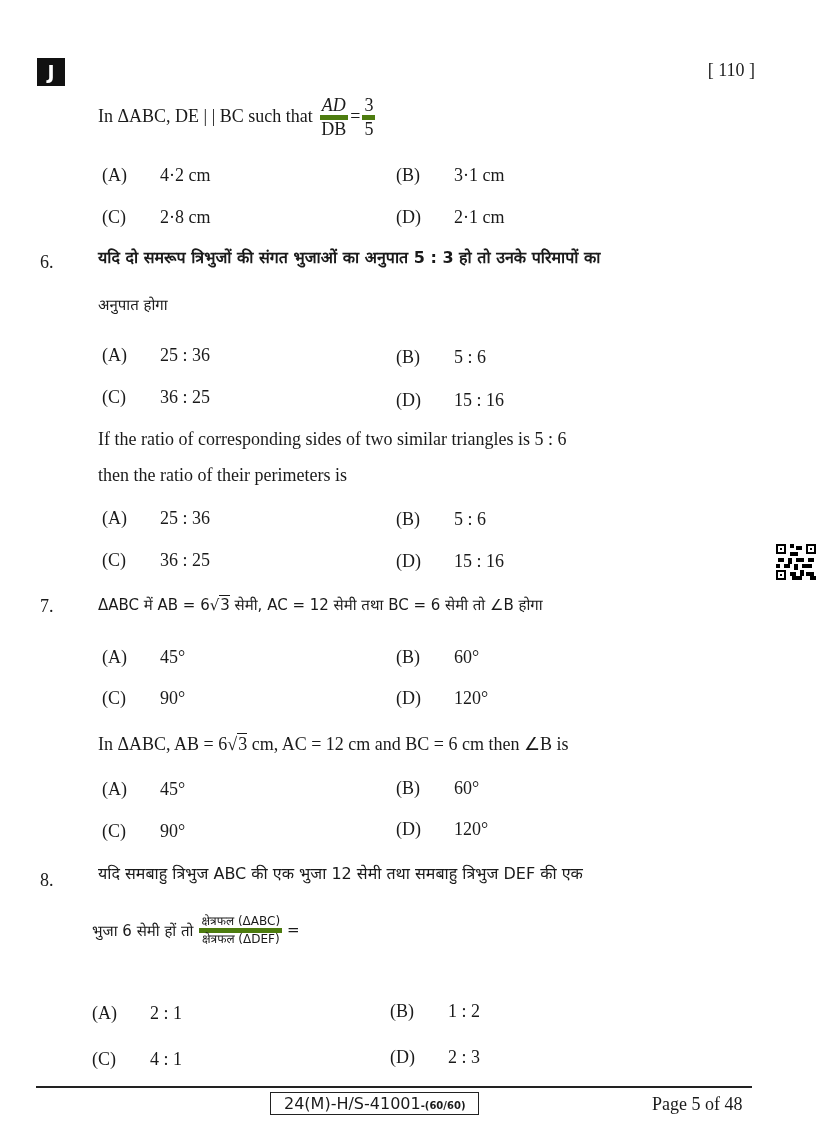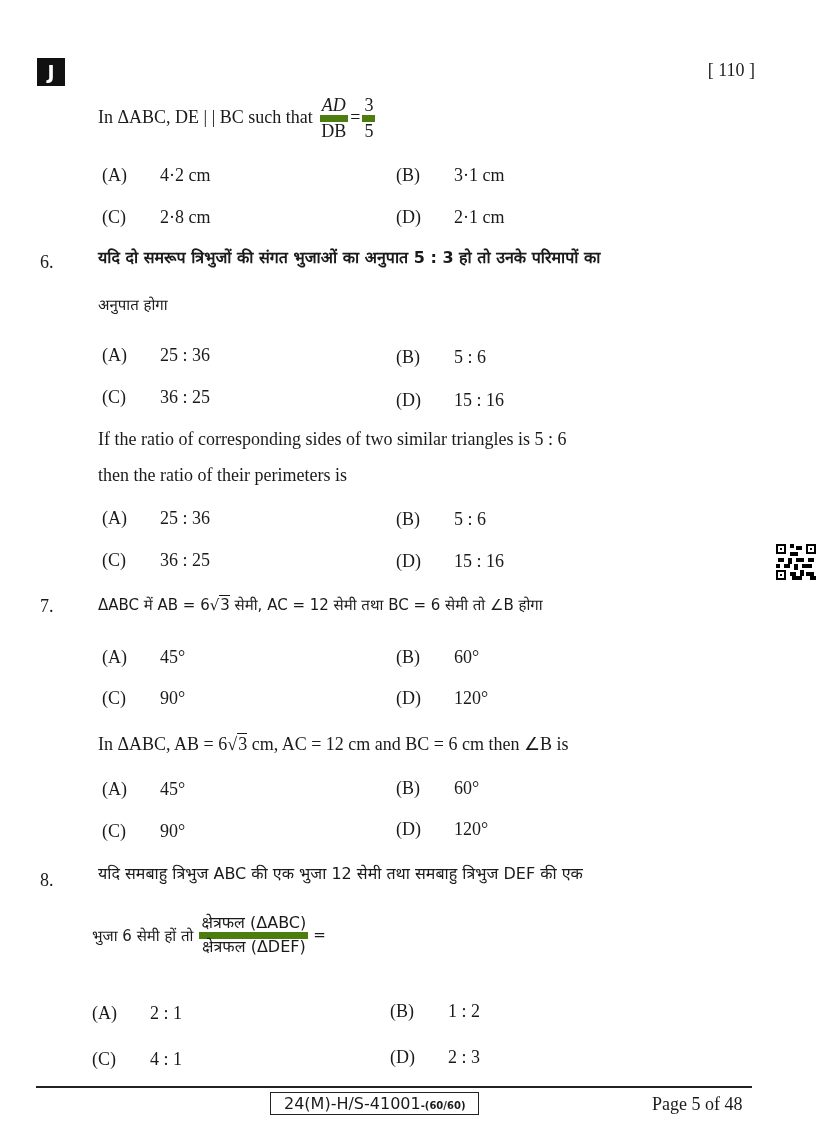--- a/index.html
+++ b/index.html
@@ -18,21 +18,21 @@
   .qnum-top {
     right: 72px; top: 60px; font-family: "Liberation Serif", serif; font-size: 18px;
   }
   .line { font-family: "Liberation Serif", serif; font-size: 18px; white-space: nowrap; }
   .hi { font-family: "DejaVu Sans", sans-serif; font-size: 16px; font-weight: bold; white-space: nowrap; }
   .hi-normal { font-family: "DejaVu Sans", sans-serif; font-size: 15px; white-space: nowrap; }
   .qno { left: 40px; font-family: "Liberation Serif", serif; font-size: 18px; }
   .opt { font-family: "Liberation Serif", serif; font-size: 18px; white-space: nowrap; }
   .opt .lbl { display: inline-block; width: 58px; }
   .frac { display: inline-flex; flex-direction: column; align-items: center; vertical-align: middle; line-height: 1.05; margin: 0 2px; }
-  .frac .num { border-bottom: 7px solid #4d7c0f; padding: 0 2px; }
+  .frac .num { border-bottom: 5px solid #4d7c0f; padding: 0 2px; }
   .frac .den { padding: 0 2px; }
   .sqrt { border-top: 1px solid #1a1a1a; padding-left: 1px; }
   .qr { left: 776px; top: 544px; width: 40px; height: 36px; }
   .footer-rule { left: 36px; top: 1086px; width: 716px; height: 2px; background: #222; }
   .code-box {
     left: 270px; top: 1092px; border: 1.5px solid #222; padding: 1px 13px;
     font-family: "DejaVu Sans", sans-serif; font-size: 16px; white-space: nowrap;
   }
   .code-box .small { font-size: 10px; font-weight: bold; }
   .page-num { left: 652px; top: 1094px; font-family: "Liberation Serif", serif; font-size: 18px; white-space: nowrap; }
@@ -119,21 +119,21 @@
 
 <div class="abs opt" style="left:102px; top:779px;"><span class="lbl">(A)</span><span>45°</span></div>
 <div class="abs opt" style="left:396px; top:778px;"><span class="lbl">(B)</span><span>60°</span></div>
 <div class="abs opt" style="left:102px; top:821px;"><span class="lbl">(C)</span><span>90°</span></div>
 <div class="abs opt" style="left:396px; top:819px;"><span class="lbl">(D)</span><span>120°</span></div>
 
 <div class="abs qno" style="top:870px;">8.</div>
 <div class="abs hi-normal" style="left:98px; top:862px; font-size:16px;">यदि समबाहु त्रिभुज ABC की एक भुजा 12 सेमी तथा समबाहु त्रिभुज DEF की एक</div>
 <div class="abs hi-normal" style="left:92px; top:915px; display:flex; align-items:center;">
   <span style="margin-right:4px;">भुजा 6 सेमी हों तो</span>
-  <span class="frac" style="font-size:16px;align-items:center;">
+  <span class="frac" style="font-size:12px;align-items:center;">
       <span class="num">क्षेत्रफल (ΔABC)</span>
       <span class="den">क्षेत्रफल (ΔDEF)</span>
     </span>
   <span style="margin-left:3px;">=</span>
 </div>
 
 <div class="abs opt" style="left:92px; top:1003px;"><span class="lbl">(A)</span><span>2 : 1</span></div>
 <div class="abs opt" style="left:390px; top:1001px;"><span class="lbl">(B)</span><span>1 : 2</span></div>
 <div class="abs opt" style="left:92px; top:1049px;"><span class="lbl">(C)</span><span>4 : 1</span></div>
 <div class="abs opt" style="left:390px; top:1047px;"><span class="lbl">(D)</span><span>2 : 3</span></div>

